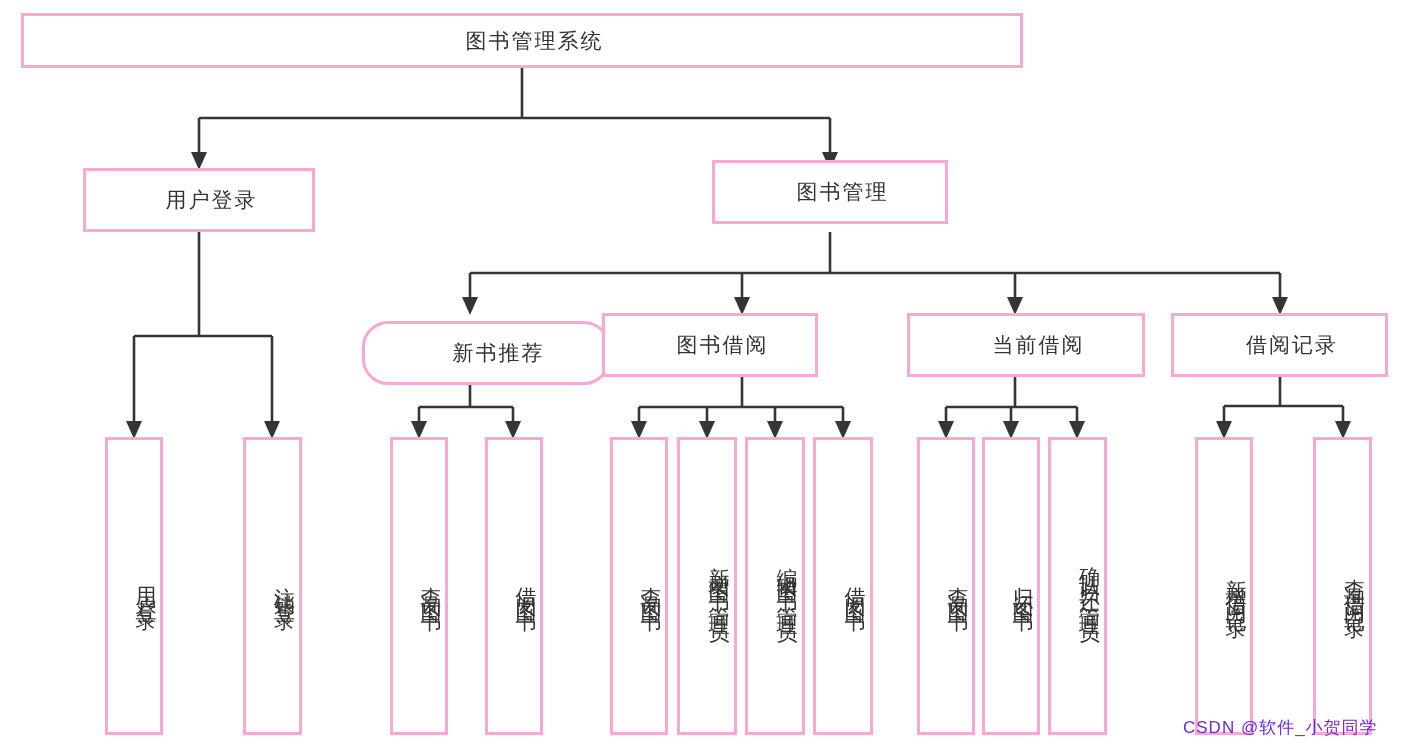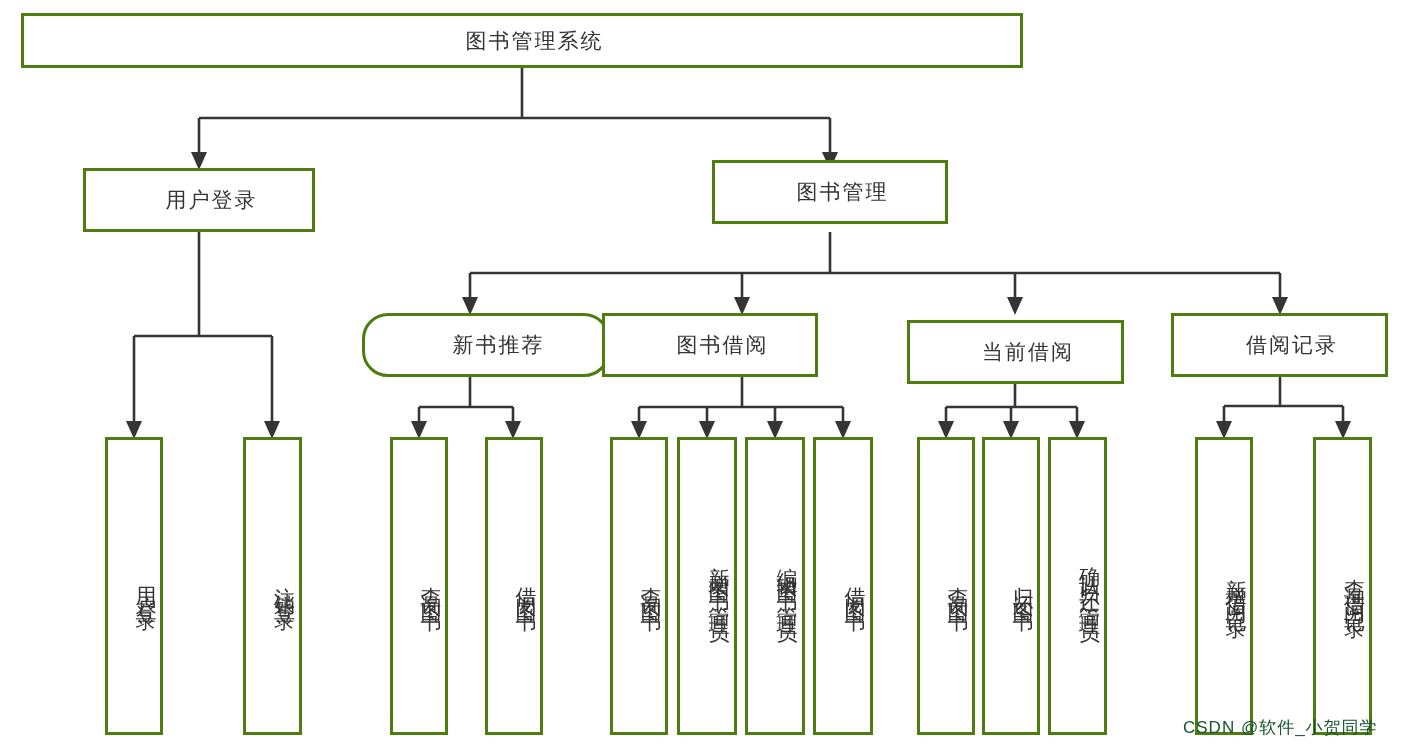--- a/index.html
+++ b/index.html
@@ -7,21 +7,21 @@
     position:relative;
     width:1405px;height:747px;
     background:#ffffff;
     font-family:"Liberation Sans","DejaVu Sans",sans-serif;
     overflow:hidden;
   }
   svg.connectors{position:absolute;left:0;top:0;z-index:1;}
   .node{
     position:absolute;
     box-sizing:border-box;
-    border:3px solid #4d7c0f;
+    border:3px solid #f9a8d4;
     background:#ffffff;
     display:flex;
     align-items:center;
     justify-content:center;
     color:#333333;
     z-index:2;
     padding-left:25px;
   }
   .node.h{ font-size:21px; letter-spacing:2px; }
   .node.leaf span{
@@ -30,21 +30,21 @@
     font-size:21px;
     letter-spacing:8px;
     line-height:1;
     color:#333333;
   }
   .watermark{
     position:absolute;
     z-index:5;
     font-size:17px;
     letter-spacing:1px;
-    color:#14532d;
+    color:#6d28d9;
     white-space:nowrap;
   }
 </style>
 </head>
 <body>
 
 <div id="canvas">
 
   <svg class="connectors" width="1405" height="747" viewBox="0 0 1405 747">
     <g stroke="#353535" stroke-width="2.6" fill="none">
@@ -110,23 +110,23 @@
       <polygon points="1216,421 1232,421 1224,439"></polygon>
       <polygon points="1335,421 1351,421 1343,439"></polygon>
     </g>
   </svg>
 
   <div class="node h" style="left:21px;top:13px;width:1002px;height:55px;">图书管理系统</div>
 
   <div class="node h" style="left:83px;top:168px;width:232px;height:64px;">用户登录</div>
   <div class="node h" style="left:712px;top:160px;width:236px;height:64px;">图书管理</div>
 
-  <div class="node h" style="left:362px;top:313px;width:248px;height:64px;border-radius:26px;">新书推荐</div>
+  <div class="node h" style="left:362px;top:321px;width:248px;height:64px;border-radius:26px;">新书推荐</div>
   <div class="node h" style="left:602px;top:313px;width:216px;height:64px;">图书借阅</div>
-  <div class="node h" style="left:907px;top:320px;width:217px;height:64px;">当前借阅</div>
+  <div class="node h" style="left:907px;top:313px;width:238px;height:64px;">当前借阅</div>
   <div class="node h" style="left:1171px;top:313px;width:217px;height:64px;">借阅记录</div>
 
   <div class="node leaf" style="left:105px;top:437px;width:58px;height:298px;">
     <span>用户登录</span>
     </div>
   <div class="node leaf" style="left:243px;top:437px;width:59px;height:298px;">
     <span>注销登录</span>
     </div>
 
   <div class="node leaf" style="left:390px;top:437px;width:58px;height:298px;">

